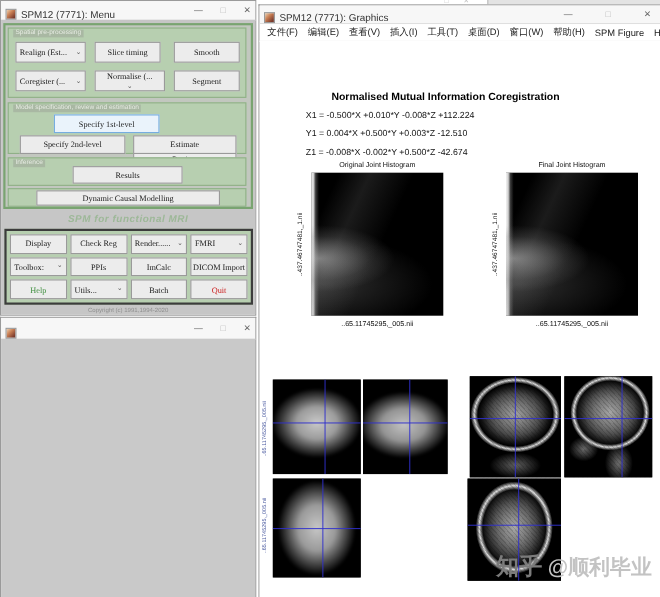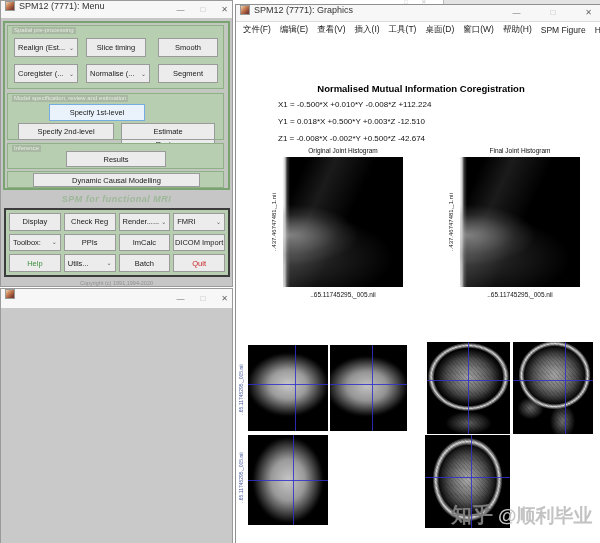--- a/index.html
+++ b/index.html
@@ -3,38 +3,38 @@
 <meta charset="utf-8">
 <style>
   html,body{margin:0;padding:0;}
   body{
     width:600px;height:543px;position:relative;overflow:hidden;
     background:#ffffff;
     font-family:"Liberation Sans","DejaVu Sans",sans-serif;
     -webkit-font-smoothing:antialiased;
   }
   .win{position:absolute;background:#fff;border:1px solid #9a9a9a;box-sizing:border-box;}
-  .titlebar{height:17px;background:#f7f7f7;position:relative;display:flex;align-items:flex-start;border-bottom:1px solid #dcdcdc;}
+  .titlebar{height:17px;background:#f7f7f7;position:relative;display:flex;align-items:flex-end;border-bottom:1px solid #dcdcdc;}
   .title-text{font-size:9px;color:#333;margin-left:4px;white-space:nowrap;}
   .win-icon{width:10px;height:10px;margin-left:4px;flex:0 0 auto;
     background:linear-gradient(135deg,#e8c9a8 5%,#c97f54 40%,#7a3a2c 85%);
     border:1px solid #999;box-sizing:border-box;}
   .ctrls{position:absolute;right:4px;top:0;height:100%;display:flex;align-items:center;gap:16px;}
   .ctrl{font-size:8px;color:#666;line-height:1;cursor:default;}
   .ctrl.max{color:#b5b5b5;}
 
   
   .menu-client{position:absolute;left:0;top:17px;right:0;bottom:0;background:#c6c6c6;}
   .outer-frame{position:absolute;left:2px;top:3px;width:227px;height:169px;
     border:2px solid #79a471;box-sizing:border-box;background:#c2c7bf;}
   .panel{position:absolute;background:#b7cfb0;border:1px solid #8fb087;box-sizing:border-box;}
   .chip{position:absolute;top:1px;left:4px;font-size:6px;line-height:7px;color:#e6ebe2;
     background:#a9b8a3;padding:0 2px;white-space:nowrap;}
   .btn{background:#ececec;border:1px solid #9a9a9a;font-size:7.5px;color:#1a1a1a;
-    display:flex;align-items:center;justify-content:center;box-sizing:border-box;cursor:default;}
+    display:flex;align-items:center;justify-content:center;box-sizing:border-box;cursor:default;font-family:Liberation Serif, serif;}
   .abs{position:absolute;}
   .dd{justify-content:space-between;padding:0 3px;text-align:left;}
   .chev{font-size:6px;color:#555;line-height:1;}
   .hl{background:#eaf3fb;border-color:#76ade0;}
   .banner{position:absolute;left:0;top:176px;width:100%;text-align:center;
     font-size:9px;font-style:italic;font-weight:bold;color:#9db898;letter-spacing:.5px;}
   .grid-panel{position:absolute;left:3px;top:190px;width:226px;height:69px;
     border:2px solid #3c3c3c;background:#b7cfb0;box-sizing:border-box;
     display:grid;grid-template-columns:repeat(4,1fr);gap:3px;padding:3px;}
   .gbtn{position:static;height:auto;}
@@ -45,21 +45,21 @@
 
   
   .int-body{position:absolute;left:0;top:19px;right:0;bottom:0;background:#c9c9c9;}
 
   
   .gfx{left:235px;top:4px;width:365px;height:539px;border:1px solid #8f8f8f;border-right:none;border-bottom:none;}
   .menubar{height:15px;background:#fff;display:flex;align-items:center;gap:9px;
     padding-left:7px;border-bottom:1px solid #eee;position:relative;}
   .menu-item{font-size:8.5px;color:#222;white-space:nowrap;cursor:default;}
   .gfx-client{position:absolute;left:0;top:32px;right:0;bottom:0;background:#fff;}
-  .report-title{position:absolute;left:40px;top:46px;width:290px;text-align:center;
+  .report-title{position:absolute;left:24px;top:46px;width:290px;text-align:center;
     font-size:9.5px;font-weight:bold;color:#000;}
   .eq{position:absolute;left:42px;font-size:8px;color:#111;white-space:nowrap;}
   .hist-title{position:absolute;width:130px;text-align:center;font-size:6.5px;color:#111;}
   .hist{position:absolute;width:120px;height:130px;
     background:
       linear-gradient(115deg, rgba(0,0,0,0) 14%, rgba(135,135,135,.20) 30%, rgba(0,0,0,0) 52%),
       radial-gradient(ellipse 95px 42px at 6% 60%, rgba(215,215,215,.55), rgba(130,130,130,.22) 48%, rgba(0,0,0,0) 72%),
       radial-gradient(ellipse 140px 62px at 10% 78%, rgba(160,160,160,.30), rgba(0,0,0,0) 70%),
       linear-gradient(to right, rgba(255,255,255,.95) 0px, rgba(245,245,245,.85) 2px, rgba(170,170,170,.35) 4px, rgba(0,0,0,0) 7px),
       #000;}
@@ -129,21 +129,21 @@
         <div class="btn abs" style="left:78px;top:12px;width:60px;height:19px;">
           <span>Slice timing</span>
         </div>
         <div class="btn abs" style="left:150px;top:12px;width:60px;height:19px;">
           <span>Smooth</span>
         </div>
         <div class="btn dd abs" style="left:6px;top:38px;width:64px;height:19px;">
           <span>Coregister (...</span>
           <span class="chev">⌄</span>
         </div>
-        <div class="btn dd abs" style="left:78px;top:38px;width:64px;height:19px;">
+        <div class="btn dd abs" style="left:78px;top:38px;width:64px;height:19px;flex-direction:column;">
           <span>Normalise (...</span>
           <span class="chev">⌄</span>
         </div>
         <div class="btn abs" style="left:150px;top:38px;width:60px;height:19px;">
           <span>Segment</span>
         </div>
       </div>
 
       <div class="panel" style="left:2px;top:70px;width:217px;height:47px;">
         <span class="chip">Model specification, review and estimation</span>
@@ -257,21 +257,21 @@
     <span class="menu-item">桌面(D)</span>
     <span class="menu-item">窗口(W)</span>
     <span class="menu-item">帮助(H)</span>
     <span class="menu-item">SPM Figure</span>
     <span class="menu-item">Help</span>
   </div>
 
   <div class="gfx-client">
     <div class="report-title">Normalised Mutual Information Coregistration</div>
     <div class="eq" style="top:63px;">X1 = -0.500*X +0.010*Y -0.008*Z +112.224</div>
-    <div class="eq" style="top:80px;">Y1 = 0.018*X +0.500*Y +0.003*Z -12.510</div>
+    <div class="eq" style="top:80px;">Y1 = 0.004*X +0.500*Y +0.003*Z -12.510</div>
     <div class="eq" style="top:97px;">Z1 = -0.008*X -0.002*Y +0.500*Z -42.674</div>
 
     <div class="hist-title" style="left:42px;top:110px;">Original Joint Histogram</div>
     <div class="hist-title" style="left:219px;top:110px;">Final Joint Histogram</div>
 
     <div class="vlabel" style="left:33px;top:120px;">..437.46747481,_1.nii</div>
     <div class="hist" style="left:47px;top:120px;"></div>
     <div class="vlabel" style="left:210px;top:120px;">..437.46747481,_1.nii</div>
     <div class="hist" style="left:224px;top:120px;"></div>
 

